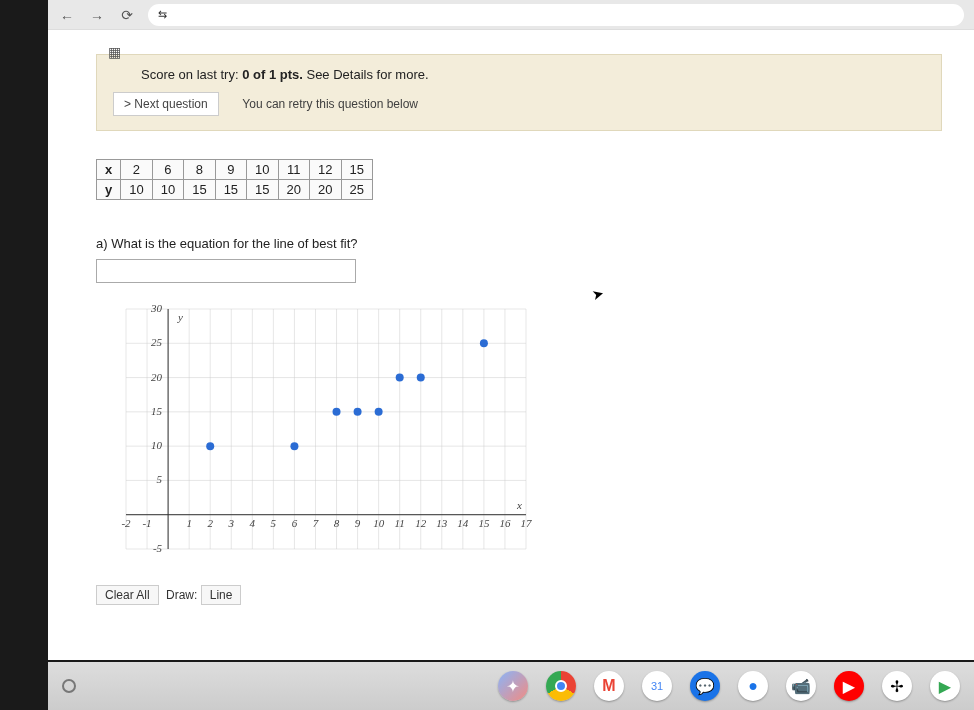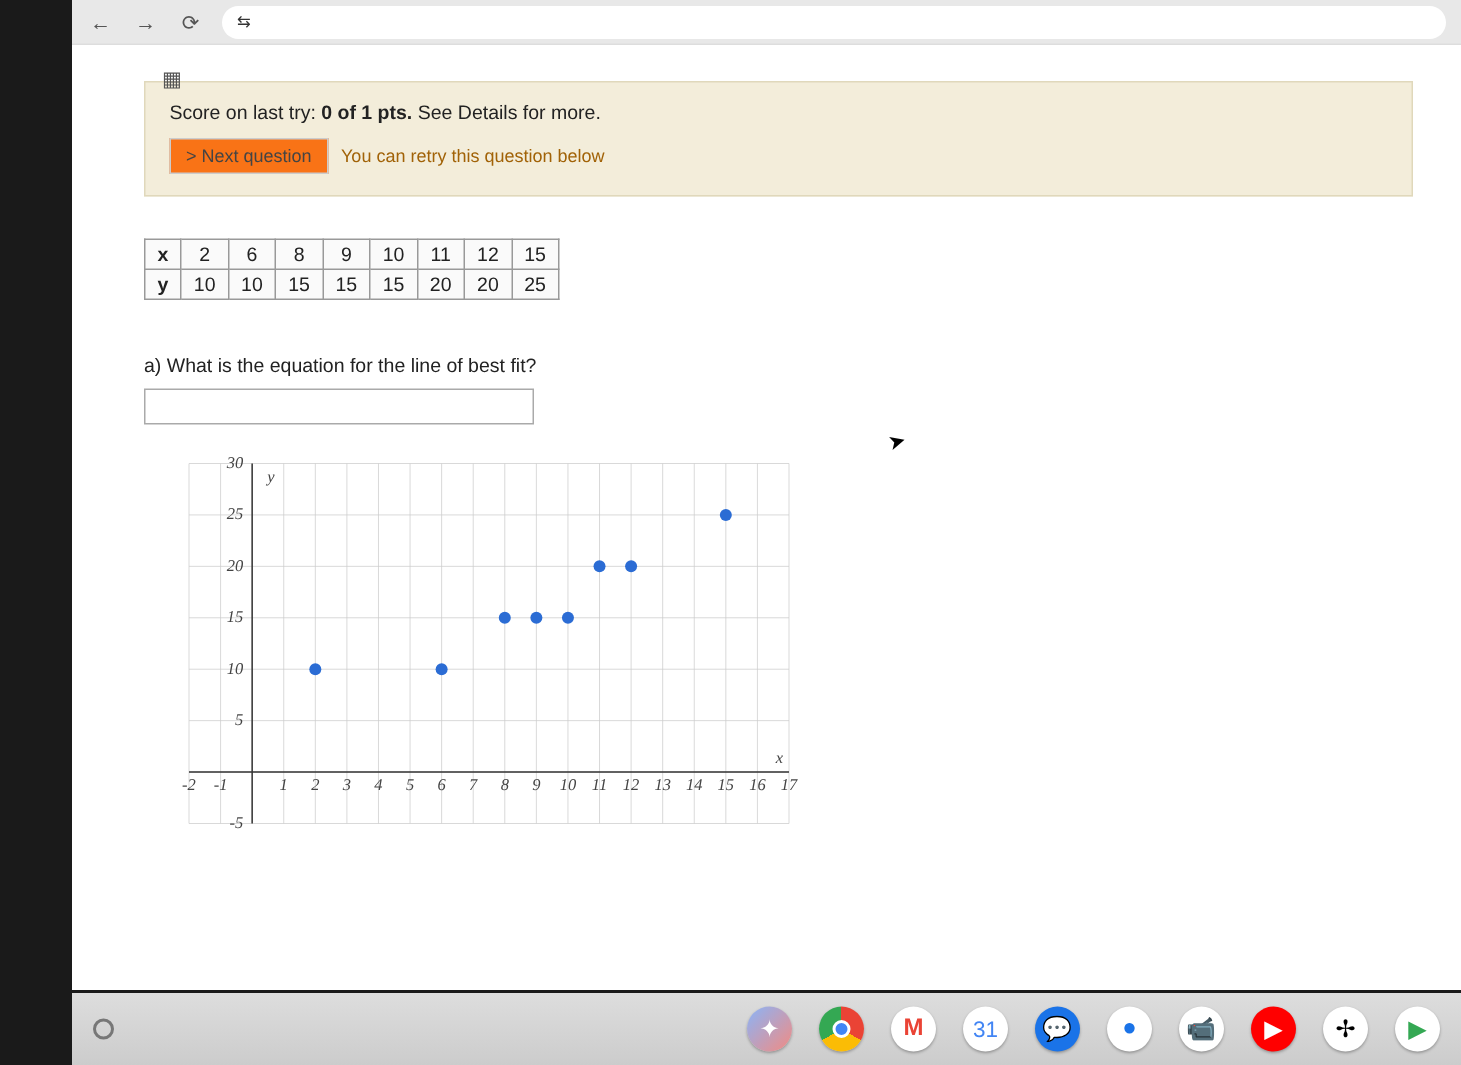--- a/index.html
+++ b/index.html
@@ -57,36 +57,36 @@
     padding: 24px 32px 0 48px;
     font-size: 13px;
     color: #222;
   }
   .score-box {
     background: #f3edda;
     border: 1px solid #e0d8bb;
     padding: 12px 16px 14px 16px;
     margin-bottom: 28px;
   }
-  .score-line { margin-bottom: 10px; }
+  .score-line { margin-bottom: 10px; margin-left: 28px; }
   .score-line b { font-weight: bold; }
   .next-btn {
     display: inline-block;
-    background: #f97316;
+    background: #ffffff;
     border: 1px solid #ccc;
     padding: 4px 10px;
     font-size: 12px;
     color: #444;
     cursor: pointer;
   }
   .retry-text {
     display: inline-block;
-    margin-left: 5px;
+    margin-left: 20px;
     font-size: 12px;
-    color: #a16207;
+    color: #404040;
   }
   table.data {
     border-collapse: collapse;
     margin-bottom: 36px;
   }
   table.data td, table.data th {
     border: 1px solid #999;
     padding: 2px 8px;
     text-align: center;
     font-size: 13px;
@@ -272,36 +272,41 @@
           <circle cx="198.42105263157893" cy="143.14285714285717" r="4" fill="#2b6cd4"></circle>
           <circle cx="240.52631578947367" cy="108.85714285714286" r="4" fill="#2b6cd4"></circle>
           <circle cx="261.57894736842104" cy="108.85714285714286" r="4" fill="#2b6cd4"></circle>
           <circle cx="282.63157894736844" cy="108.85714285714286" r="4" fill="#2b6cd4"></circle>
           <circle cx="303.6842105263158" cy="74.57142857142856" r="4" fill="#2b6cd4"></circle>
           <circle cx="324.7368421052631" cy="74.57142857142856" r="4" fill="#2b6cd4"></circle>
           <circle cx="387.89473684210526" cy="40.285714285714306" r="4" fill="#2b6cd4"></circle>
         </svg>
     </div>
 
+    <div class="draw-tools">
+      <span class="btn">Clear All</span>
+      <span>Draw:</span>
+      <span class="btn">Line</span>
+    </div>
 
   </div>
 
   <div class="cursor-pointer">➤</div>
 </div>
 
 <div class="shelf">
   <div>
       <div class="launcher-circle"></div>
     </div>
   <div class="spacer"></div>
   <div class="icon" style="background:linear-gradient(135deg,#8ab4f8,#f28b82);color:#fff">✦</div>
   <div class="icon" style="background:conic-gradient(#ea4335 0 120deg,#fbbc05 120deg 240deg,#34a853 240deg 360deg)">
       <div style="width:12px;height:12px;border-radius:50%;background:#4285f4;border:2px solid #fff"></div>
     </div>
   <div class="icon" style="color:#ea4335;font-weight:bold">M</div>
-  <div class="icon" style="color:#4285f4;font-size:15px;font-weight:normal">31</div>
+  <div class="icon" style="color:#4285f4;font-size:11px;font-weight:normal">31</div>
   <div class="icon" style="background:#1a73e8;color:#fff">💬</div>
   <div class="icon" style="background:#fff;color:#1a73e8">●</div>
   <div class="icon" style="background:#fff">📹</div>
   <div class="icon" style="background:#ff0000;color:#fff">▶</div>
   <div class="icon" style="background:#fff">✢</div>
   <div class="icon" style="background:#fff;color:#34a853">▶</div>
 </div>
 
 </body></html>

